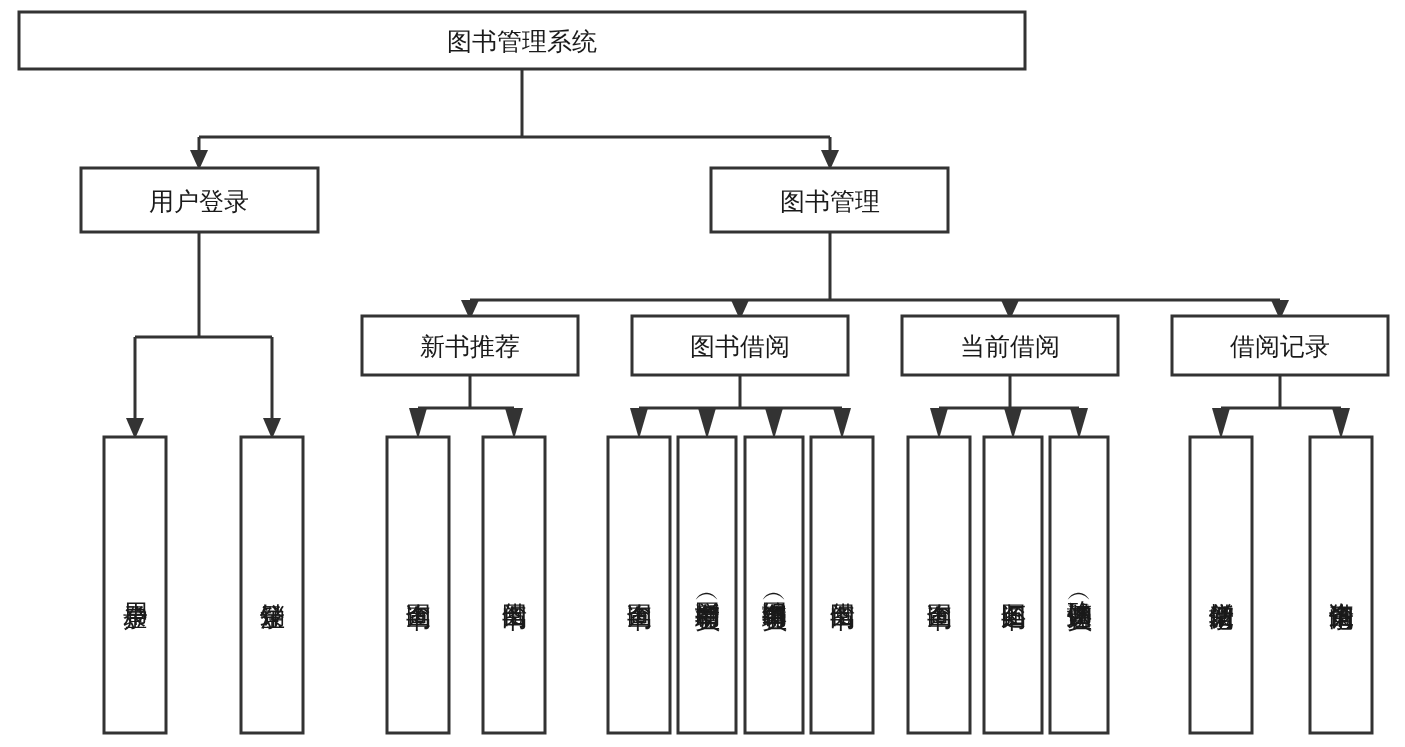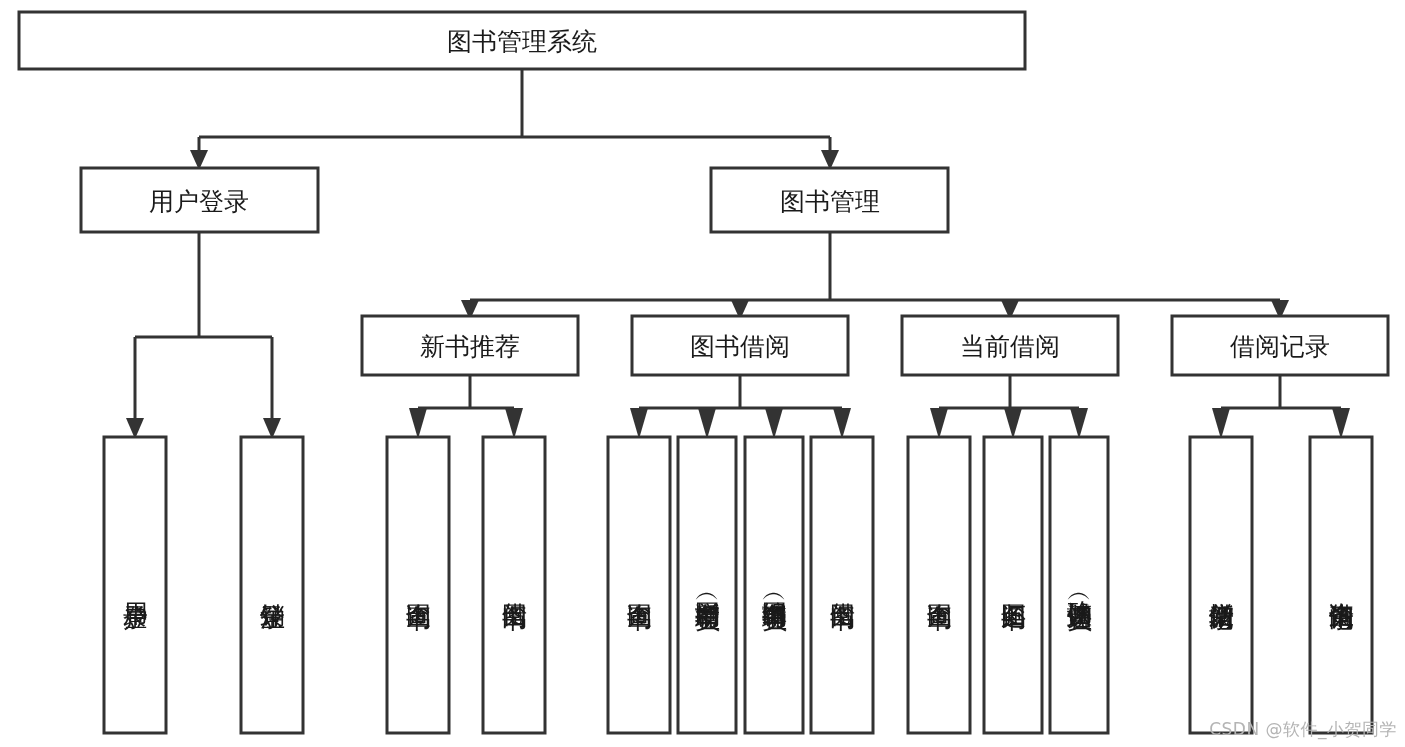--- a/index.html
+++ b/index.html
@@ -193,14 +193,13 @@
       <div class="label-vert" style="left: 678px; top: 437px; width: 58px; height: 296px;">新增图书（管理员）</div>
       <div class="label-vert" style="left: 745px; top: 437px; width: 58px; height: 296px;">编辑图书（管理员）</div>
       <div class="label-vert" style="left: 811px; top: 437px; width: 62px; height: 296px;">借阅图书</div>
       <div class="label-vert" style="left: 908px; top: 437px; width: 62px; height: 296px;">查询图书</div>
       <div class="label-vert" style="left: 984px; top: 437px; width: 58px; height: 296px;">归还图书</div>
       <div class="label-vert" style="left: 1050px; top: 437px; width: 58px; height: 296px;">确认归还（管理员）</div>
       <div class="label-vert" style="left: 1190px; top: 437px; width: 62px; height: 296px;">新增借阅记录</div>
       <div class="label-vert" style="left: 1310px; top: 437px; width: 62px; height: 296px;">查询借阅记录</div>
     </div>
 
-  <div class="watermark">CSDN @软件_小贺同学</div>
 </div>
 
 </body></html>

